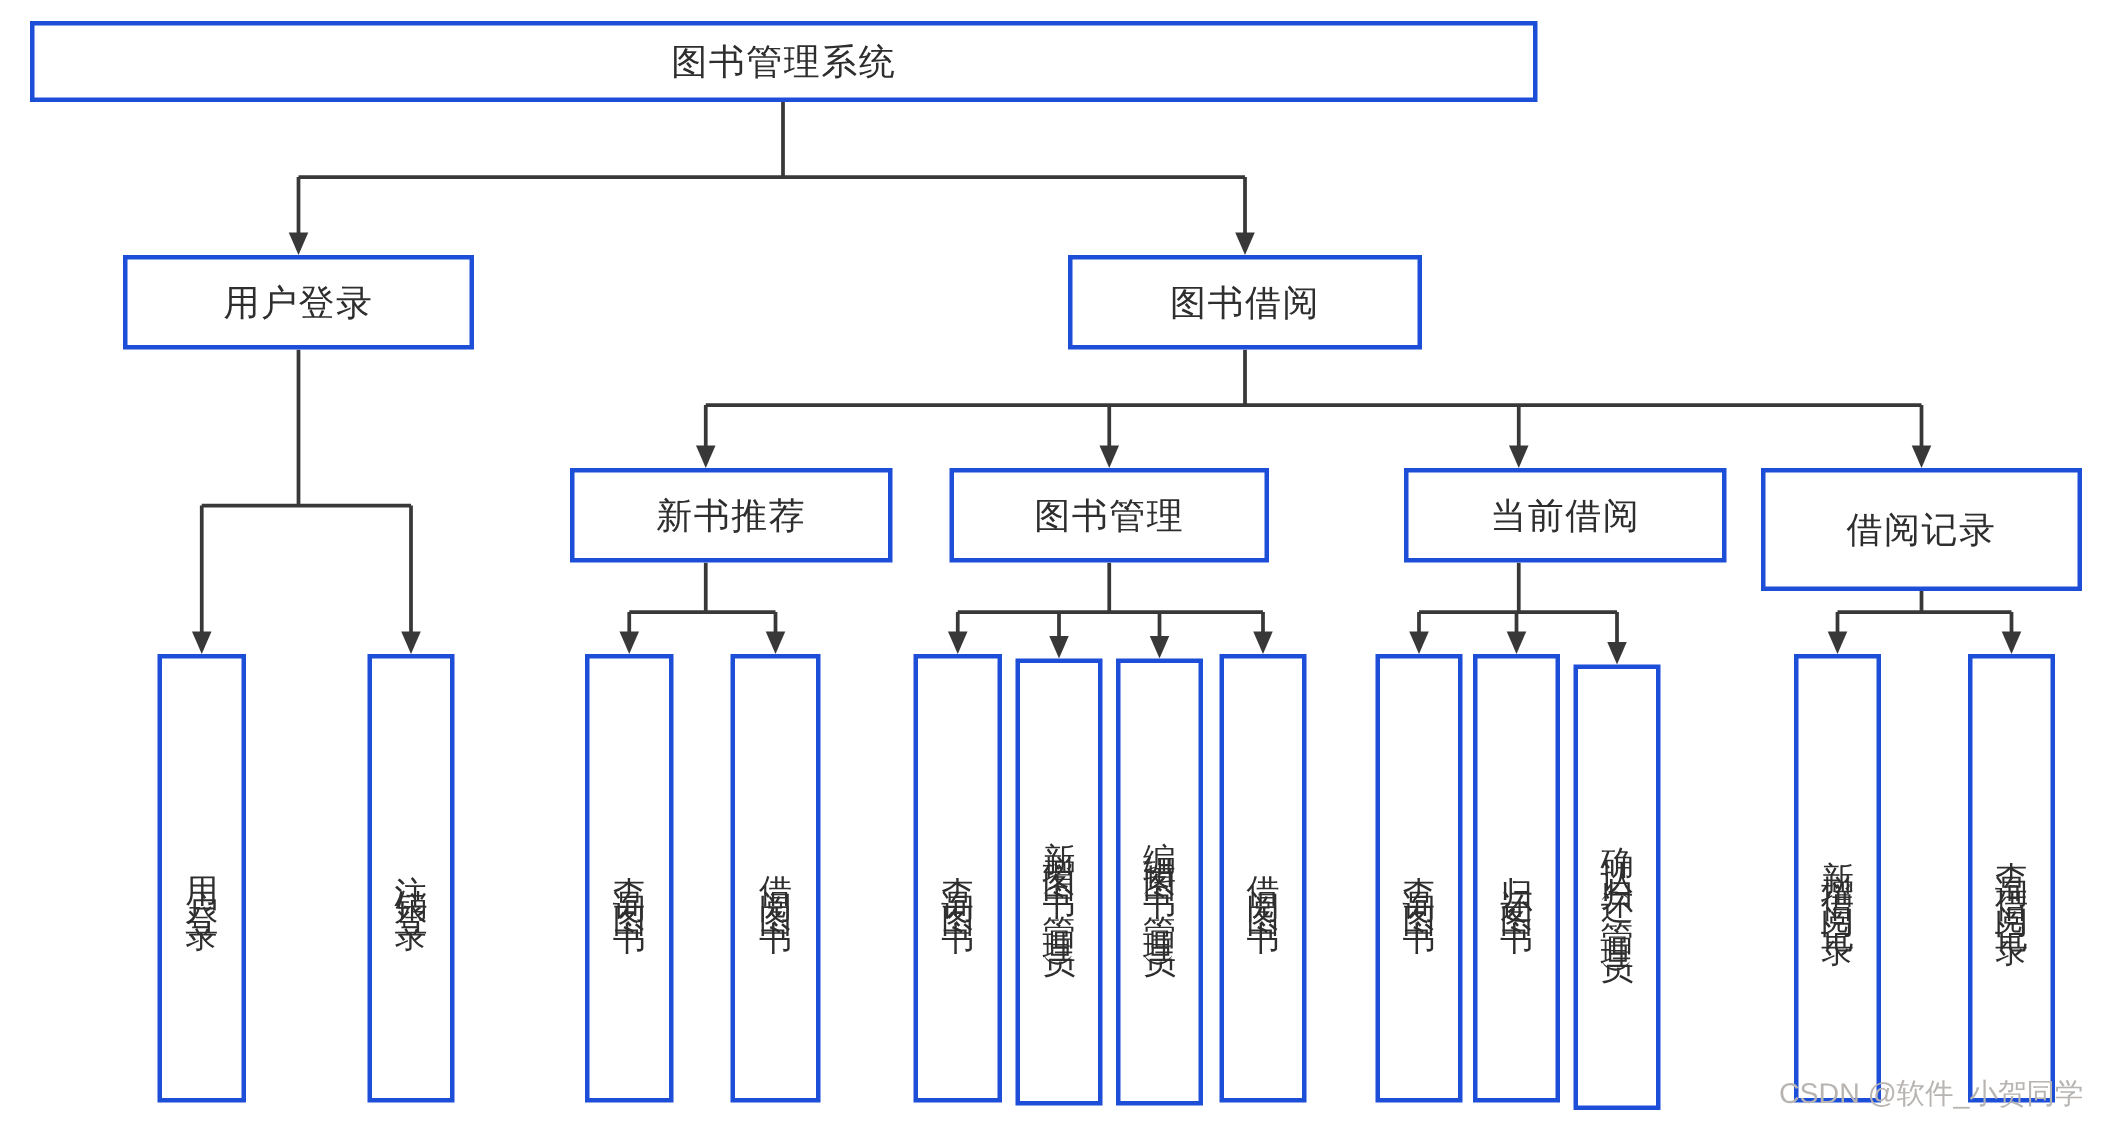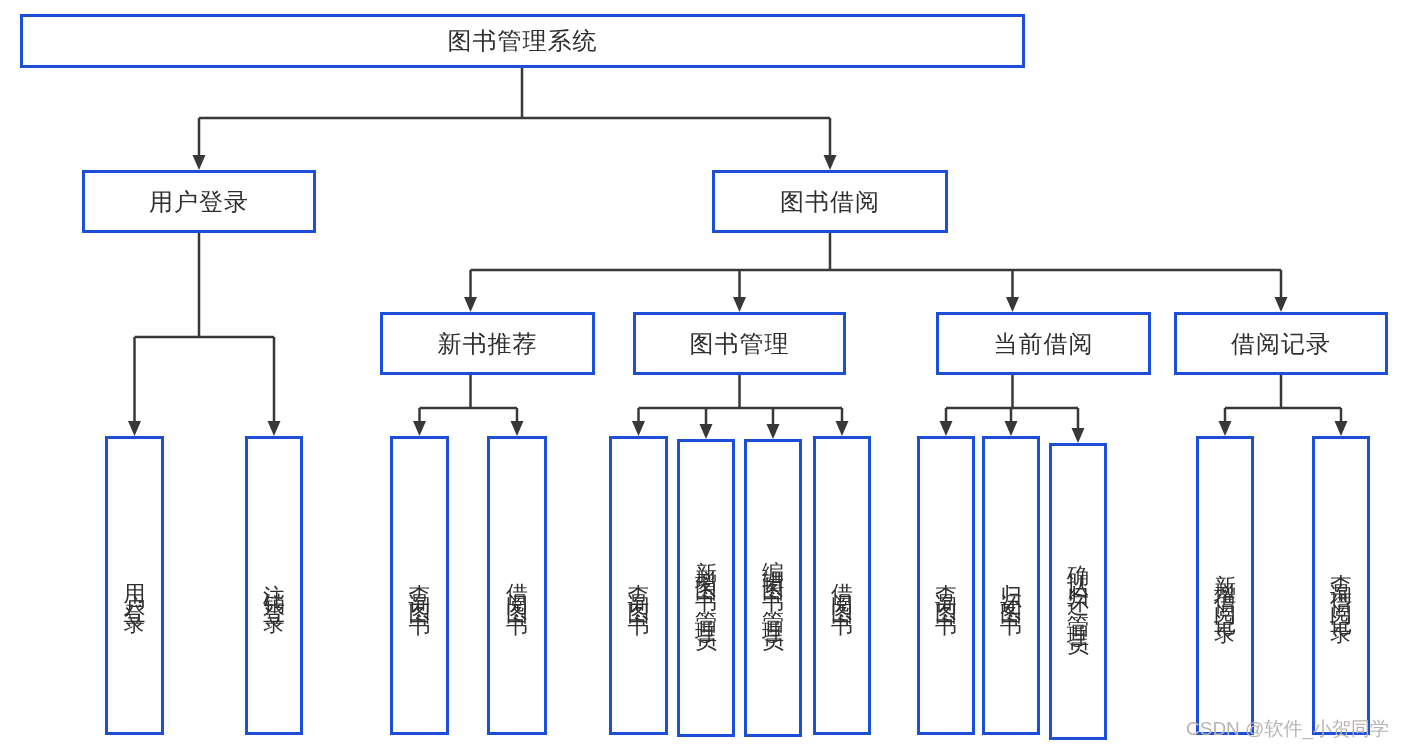--- a/index.html
+++ b/index.html
@@ -139,21 +139,21 @@
 
   <div class="node" style="left:380px;top:312px;width:215px;height:63px">
     <span>新书推荐</span>
   </div>
   <div class="node" style="left:633px;top:312px;width:213px;height:63px">
     <span>图书管理</span>
   </div>
   <div class="node" style="left:936px;top:312px;width:215px;height:63px">
     <span>当前借阅</span>
   </div>
-  <div class="node" style="left:1174px;top:312px;width:214px;height:63px">
+  <div class="node" style="left:1174px;top:312px;width:214px;height:82px">
     <span>借阅记录</span>
   </div>
 
   <div class="leaf" style="left:105px;top:436px;width:59px;height:299px">
     <span>用户登录</span>
   </div>
   <div class="leaf" style="left:245px;top:436px;width:58px;height:299px">
     <span>注销登录</span>
   </div>
   <div class="leaf" style="left:390px;top:436px;width:59px;height:299px">

